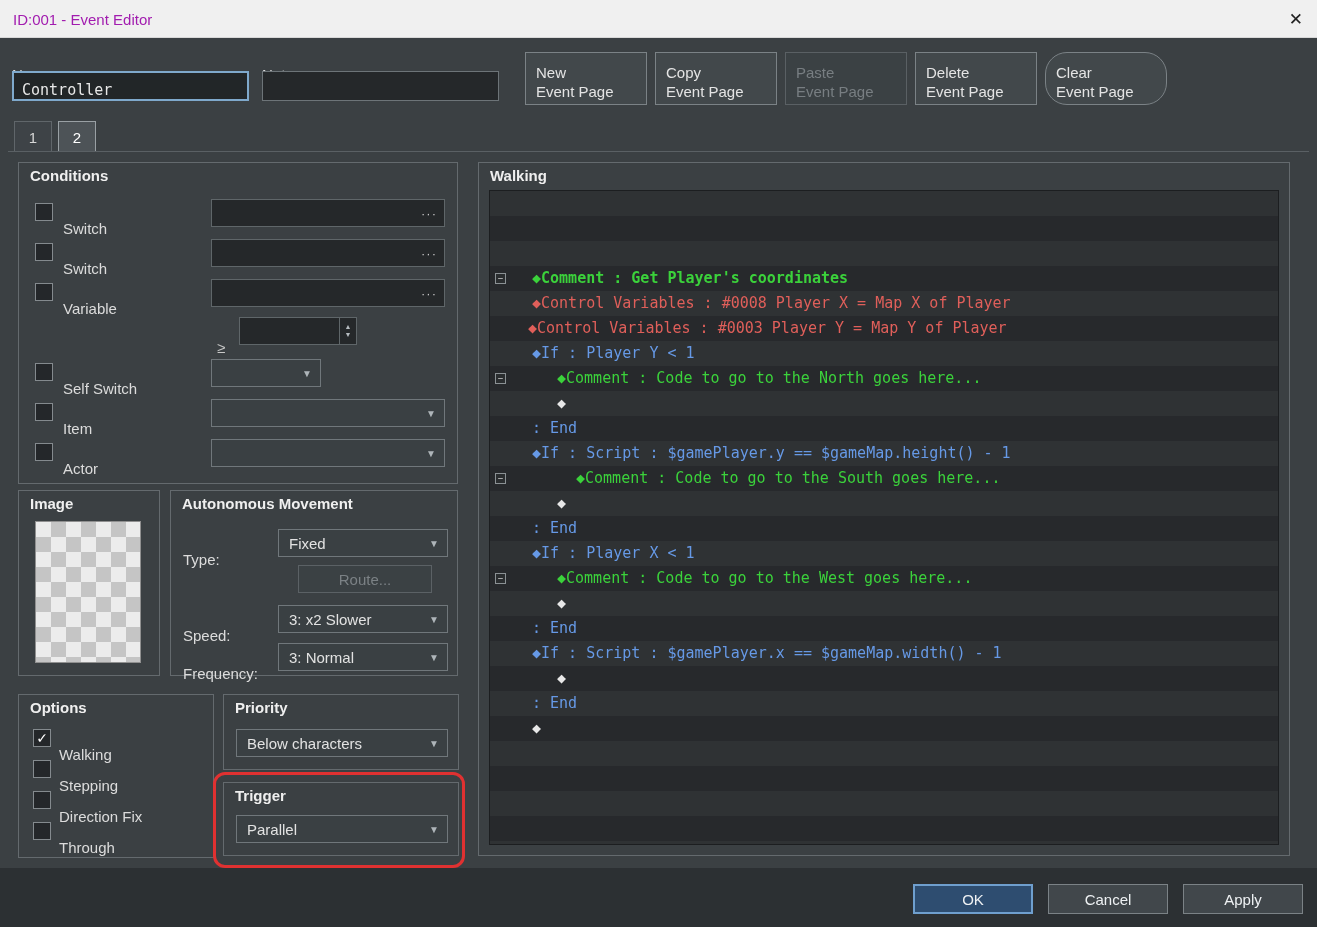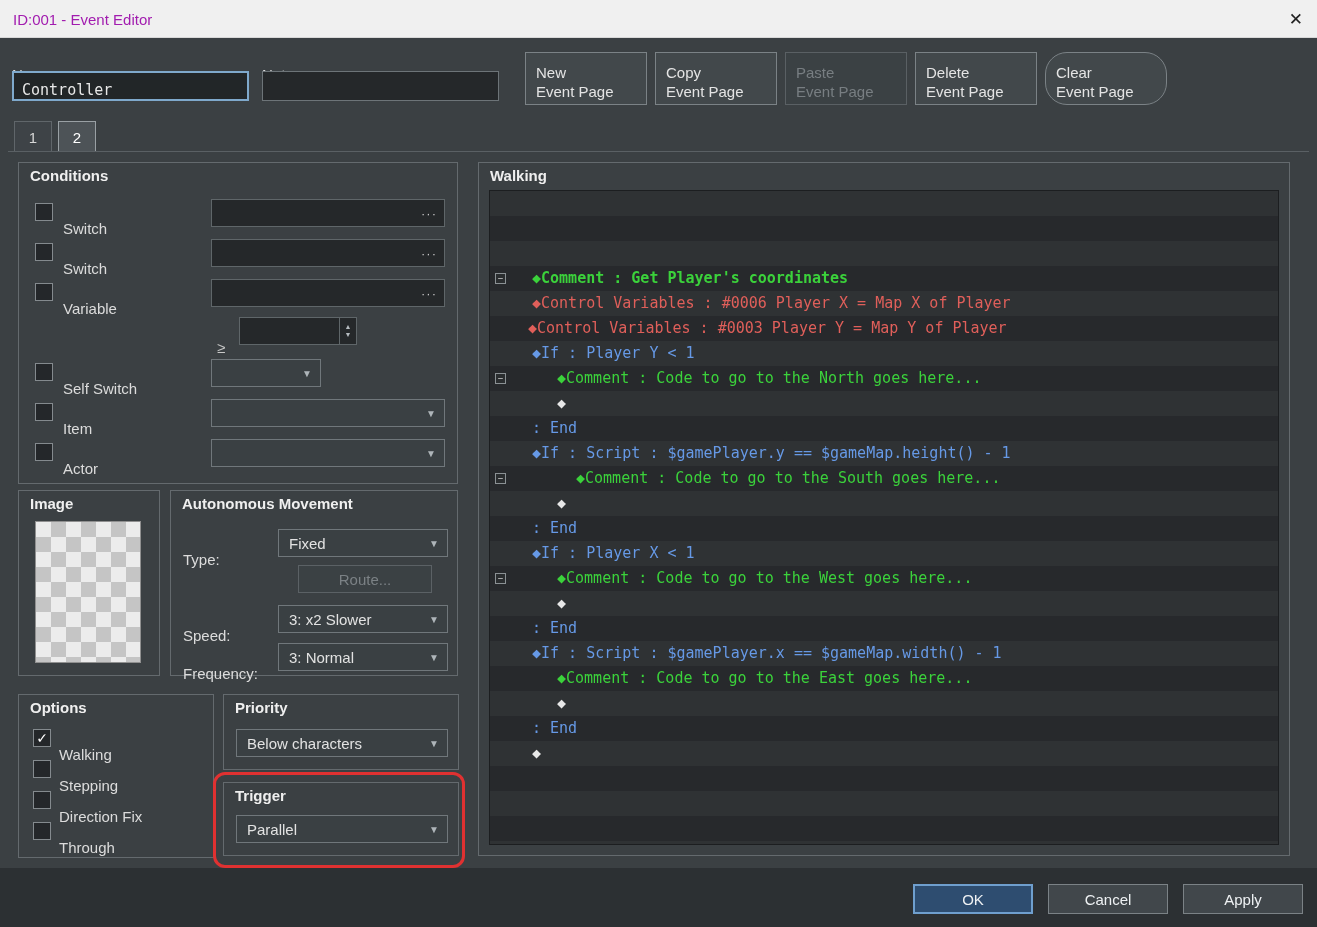--- a/index.html
+++ b/index.html
@@ -219,21 +219,21 @@
 
     <div class="group" style="left:478px; top:124px; width:812px; height:694px;">
       <span class="gtitle">Walking</span>
       <div class="cmd-list">
           <div class="cmd-row">
     
     <span class="cmd-text" style="color: rgb(59, 210, 59); padding-left: 42px; font-weight: bold;">◆Comment : Get Player's coordinates</span>
   </div>
           <div class="cmd-row">
     
-    <span class="cmd-text" style="color: rgb(224, 95, 90); padding-left: 42px;">◆Control Variables : #0006 Player X = Map X of Player</span>
+    <span class="cmd-text" style="color: rgb(224, 95, 90); padding-left: 42px;">◆Control Variables : #0008 Player X = Map X of Player</span>
   </div>
           <div class="cmd-row">
     
     <span class="cmd-text" style="color: rgb(224, 95, 90); padding-left: 38px;">◆Control Variables : #0003 Player Y = Map Y of Player</span>
   </div>
           <div class="cmd-row">
     <span class="collapse-box" style="display: flex;">−</span>
     <span class="cmd-text" style="color: rgb(102, 153, 230); padding-left: 42px;">◆If : Player Y &lt; 1</span>
   </div>
           <div class="cmd-row">
@@ -276,24 +276,20 @@
     
     <span class="cmd-text" style="color: rgb(232, 232, 232); padding-left: 67px;">◆</span>
   </div>
           <div class="cmd-row">
     
     <span class="cmd-text" style="color: rgb(102, 153, 230); padding-left: 42px;">: End</span>
   </div>
           <div class="cmd-row">
     <span class="collapse-box" style="display: flex;">−</span>
     <span class="cmd-text" style="color: rgb(102, 153, 230); padding-left: 42px;">◆If : Script : $gamePlayer.x == $gameMap.width() - 1</span>
-  </div>
-          <div class="cmd-row">
-    
-    <span class="cmd-text" style="color: rgb(59, 210, 59); padding-left: 67px;">◆Comment : Code to go to the East goes here...</span>
   </div>
           <div class="cmd-row">
     
     <span class="cmd-text" style="color: rgb(232, 232, 232); padding-left: 67px;">◆</span>
   </div>
           <div class="cmd-row">
     
     <span class="cmd-text" style="color: rgb(102, 153, 230); padding-left: 42px;">: End</span>
   </div>
           <div class="cmd-row">

